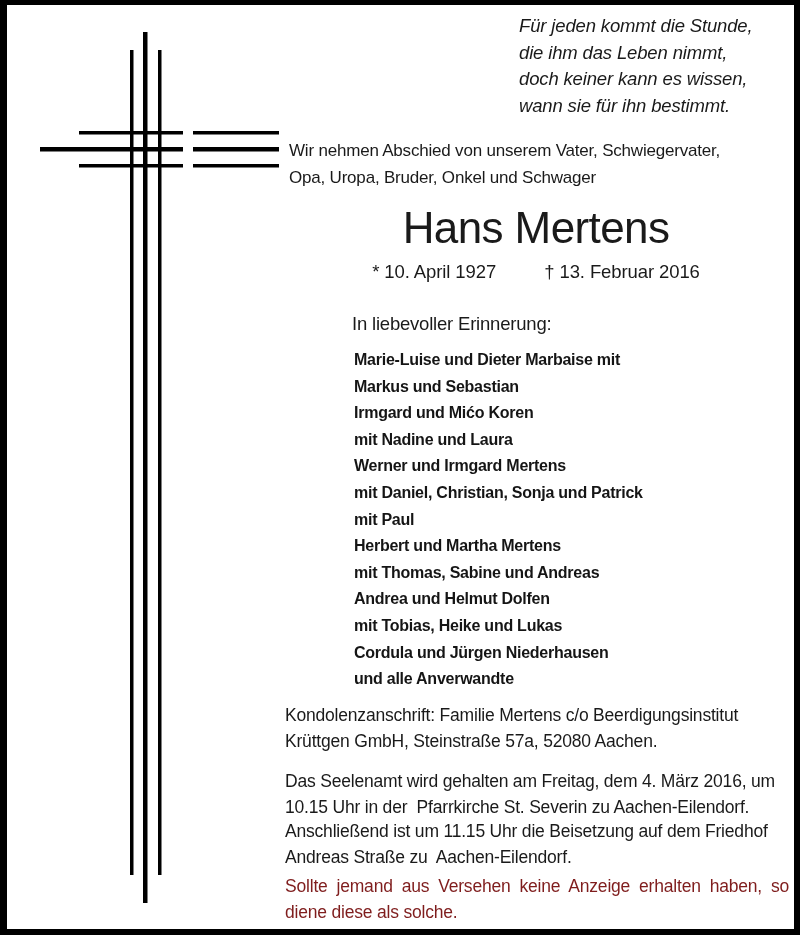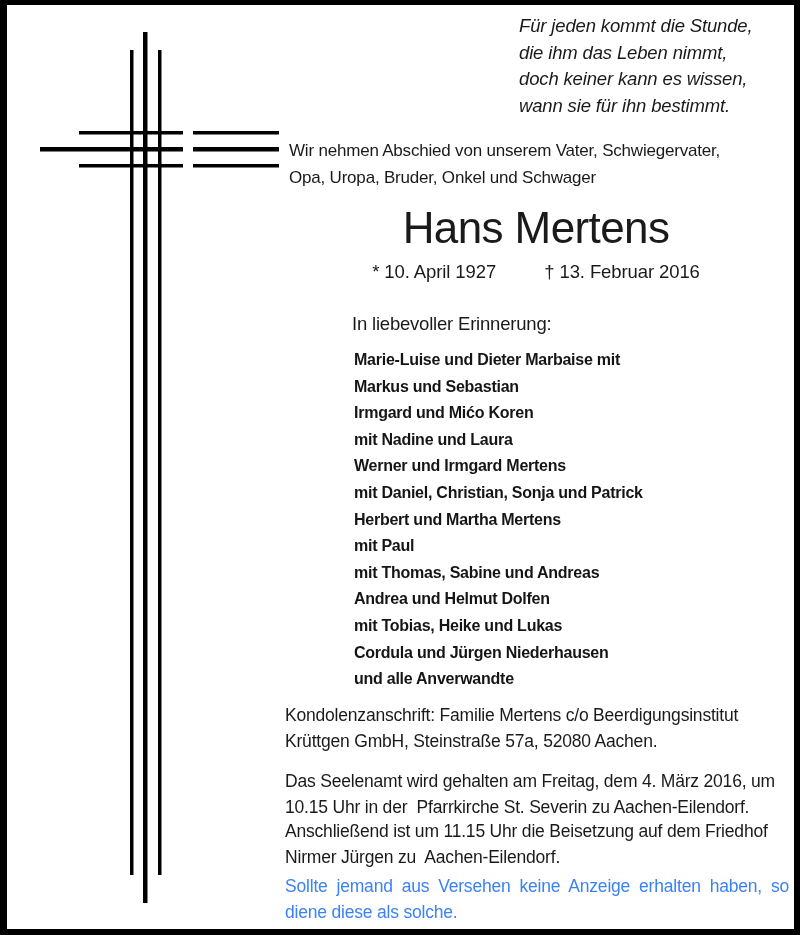--- a/index.html
+++ b/index.html
@@ -152,21 +152,21 @@
     color: #1a1a1a;
   }
   .notice-block {
     position: absolute;
     left: 13px;
     top: 869px;
     width: 504px;
     font-size: 17.5px;
     line-height: 25.5px;
     letter-spacing: -0.2px;
-    color: #3b82f6;
+    color: #7f1d1d;
     text-align: justify;
   }
   .para-line { display: block; white-space: pre; }
   .notice-block .para-line:first-child {
     white-space: normal;
     text-align: justify;
     text-align-last: justify;
   }
 </style>
 </head>
@@ -215,42 +215,42 @@
 
     <div class="memory-heading">In liebevoller Erinnerung:</div>
 
     <div class="survivors">
       <span class="survivor-line">Marie-Luise und Dieter Marbaise mit</span>
       <span class="survivor-line">Markus und Sebastian</span>
       <span class="survivor-line">Irmgard und Mićo Koren</span>
       <span class="survivor-line">mit Nadine und Laura</span>
       <span class="survivor-line">Werner und Irmgard Mertens</span>
       <span class="survivor-line">mit Daniel, Christian, Sonja und Patrick</span>
+      <span class="survivor-line">mit Paul</span>
       <span class="survivor-line">Herbert und Martha Mertens</span>
-      <span class="survivor-line">mit Paul</span>
       <span class="survivor-line">mit Thomas, Sabine und Andreas</span>
       <span class="survivor-line">Andrea und Helmut Dolfen</span>
       <span class="survivor-line">mit Tobias, Heike und Lukas</span>
       <span class="survivor-line">Cordula und Jürgen Niederhausen</span>
       <span class="survivor-line">und alle Anverwandte</span>
     </div>
 
     <div class="address-block">
       <span class="para-line">Kondolenzanschrift: Familie Mertens c/o Beerdigungsinstitut</span>
       <span class="para-line">Krüttgen GmbH, Steinstraße 57a, 52080 Aachen.</span>
     </div>
 
     <div class="service-block">
       <span class="para-line">Das Seelenamt wird gehalten am Freitag, dem 4. März 2016, um</span>
       <span class="para-line">10.15 Uhr in der  Pfarrkirche St. Severin zu Aachen-Eilendorf.</span>
     </div>
 
     <div class="burial-block">
       <span class="para-line">Anschließend ist um 11.15 Uhr die Beisetzung auf dem Friedhof</span>
-      <span class="para-line">Nirmer Jürgen zu  Aachen-Eilendorf.</span>
+      <span class="para-line">Andreas Straße zu  Aachen-Eilendorf.</span>
     </div>
 
     <div class="notice-block">
       <span class="para-line">Sollte jemand aus Versehen keine Anzeige erhalten haben, so</span>
       <span class="para-line">diene diese als solche.</span>
     </div>
 
   </div>
 </div>
 

